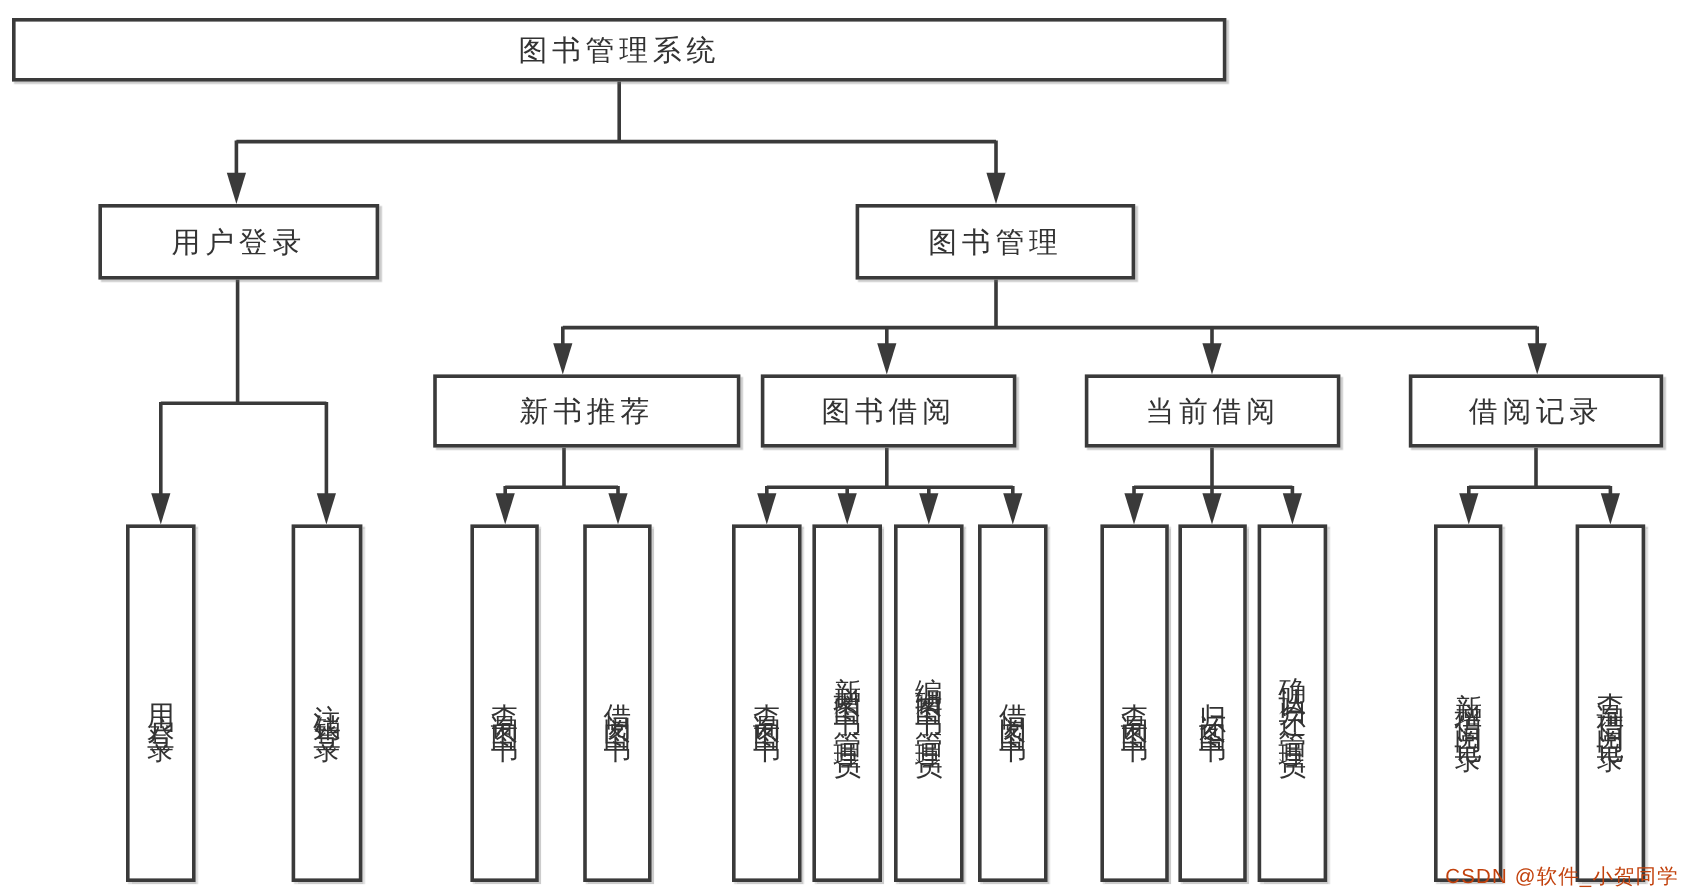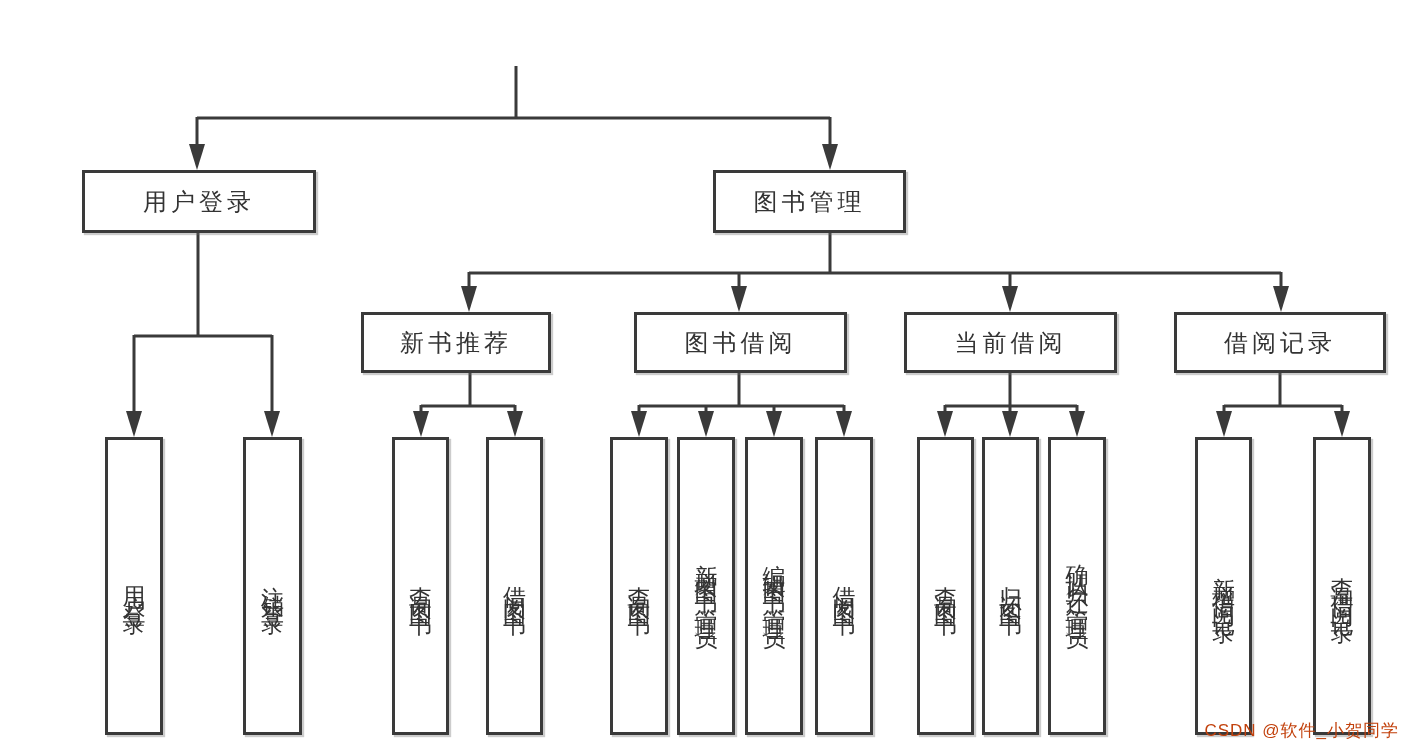--- a/index.html
+++ b/index.html
@@ -88,28 +88,29 @@
       <polygon points="1002,411 1018,411 1010,437"></polygon>
       <polygon points="1069,411 1085,411 1077,437"></polygon>
     </g>
     <g>
       <path d="M1280 373 V406 M1224 406 H1342 M1224 405 V414 M1342 405 V414"></path>
       <polygon points="1216,411 1232,411 1224,437"></polygon>
       <polygon points="1334,411 1350,411 1342,437"></polygon>
     </g>
   </svg>
 
+  <div class="node" style="left:10px;top:15px;width:1012px;height:53px;">图书管理系统</div>
 
   <div class="node" style="left:82px;top:170px;width:234px;height:63px;">用户登录</div>
-  <div class="node" style="left:713px;top:170px;width:193px;height:63px;font-family:Liberation Serif, serif;">图书管理</div>
+  <div class="node" style="left:713px;top:170px;width:233px;height:63px;font-family:Liberation Serif, serif;">图书管理</div>
 
   <div class="node node-v" style="left:105px;top:437px;width:58px;height:298px;">用户登录</div>
   <div class="node node-v" style="left:243px;top:437px;width:59px;height:298px;">注销登录</div>
 
-  <div class="node" style="left:361px;top:312px;width:190px;height:61px;">新书推荐</div>
+  <div class="node" style="left:361px;top:312px;width:256px;height:61px;">新书推荐</div>
   <div class="node" style="left:634px;top:312px;width:213px;height:61px;">图书借阅</div>
   <div class="node" style="left:904px;top:312px;width:213px;height:61px;">当前借阅</div>
   <div class="node" style="left:1174px;top:312px;width:212px;height:61px;">借阅记录</div>
 
   <div class="node node-v" style="left:392px;top:437px;width:57px;height:298px;">查询图书</div>
   <div class="node node-v" style="left:486px;top:437px;width:57px;height:298px;">借阅图书</div>
 
   <div class="node node-v" style="left:610px;top:437px;width:58px;height:298px;">查询图书</div>
   <div class="node node-v" style="left:677px;top:437px;width:58px;height:298px;">新增图书（管理员）</div>
   <div class="node node-v" style="left:745px;top:437px;width:58px;height:298px;">编辑图书（管理员）</div>

